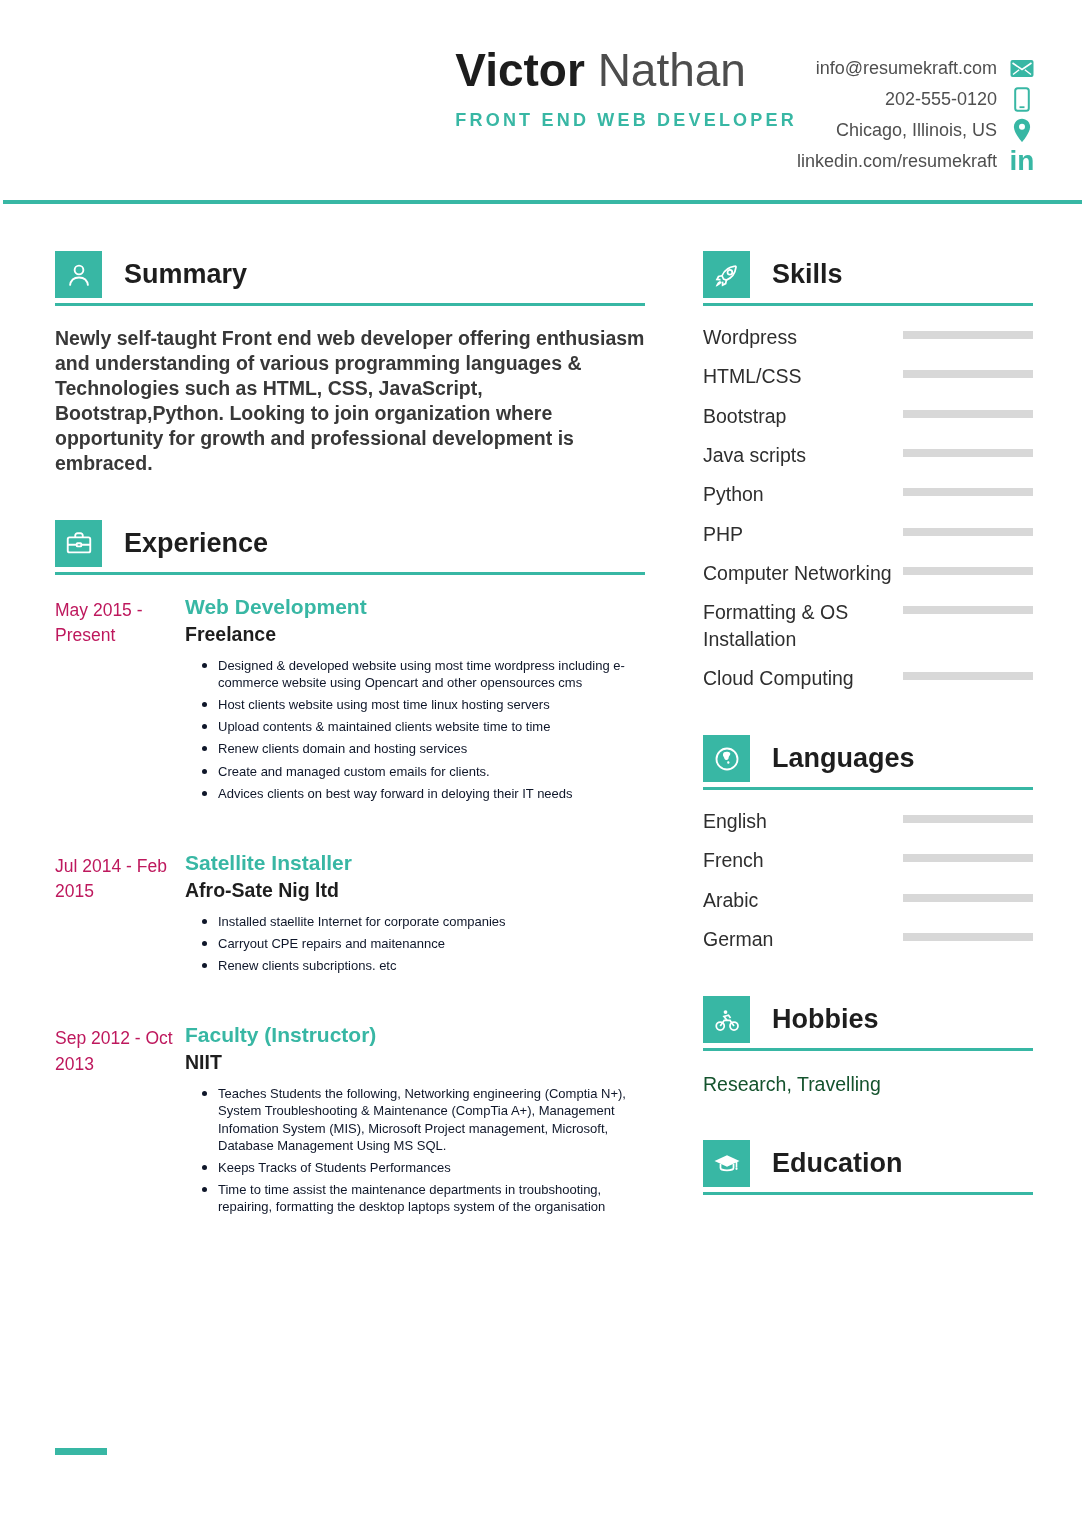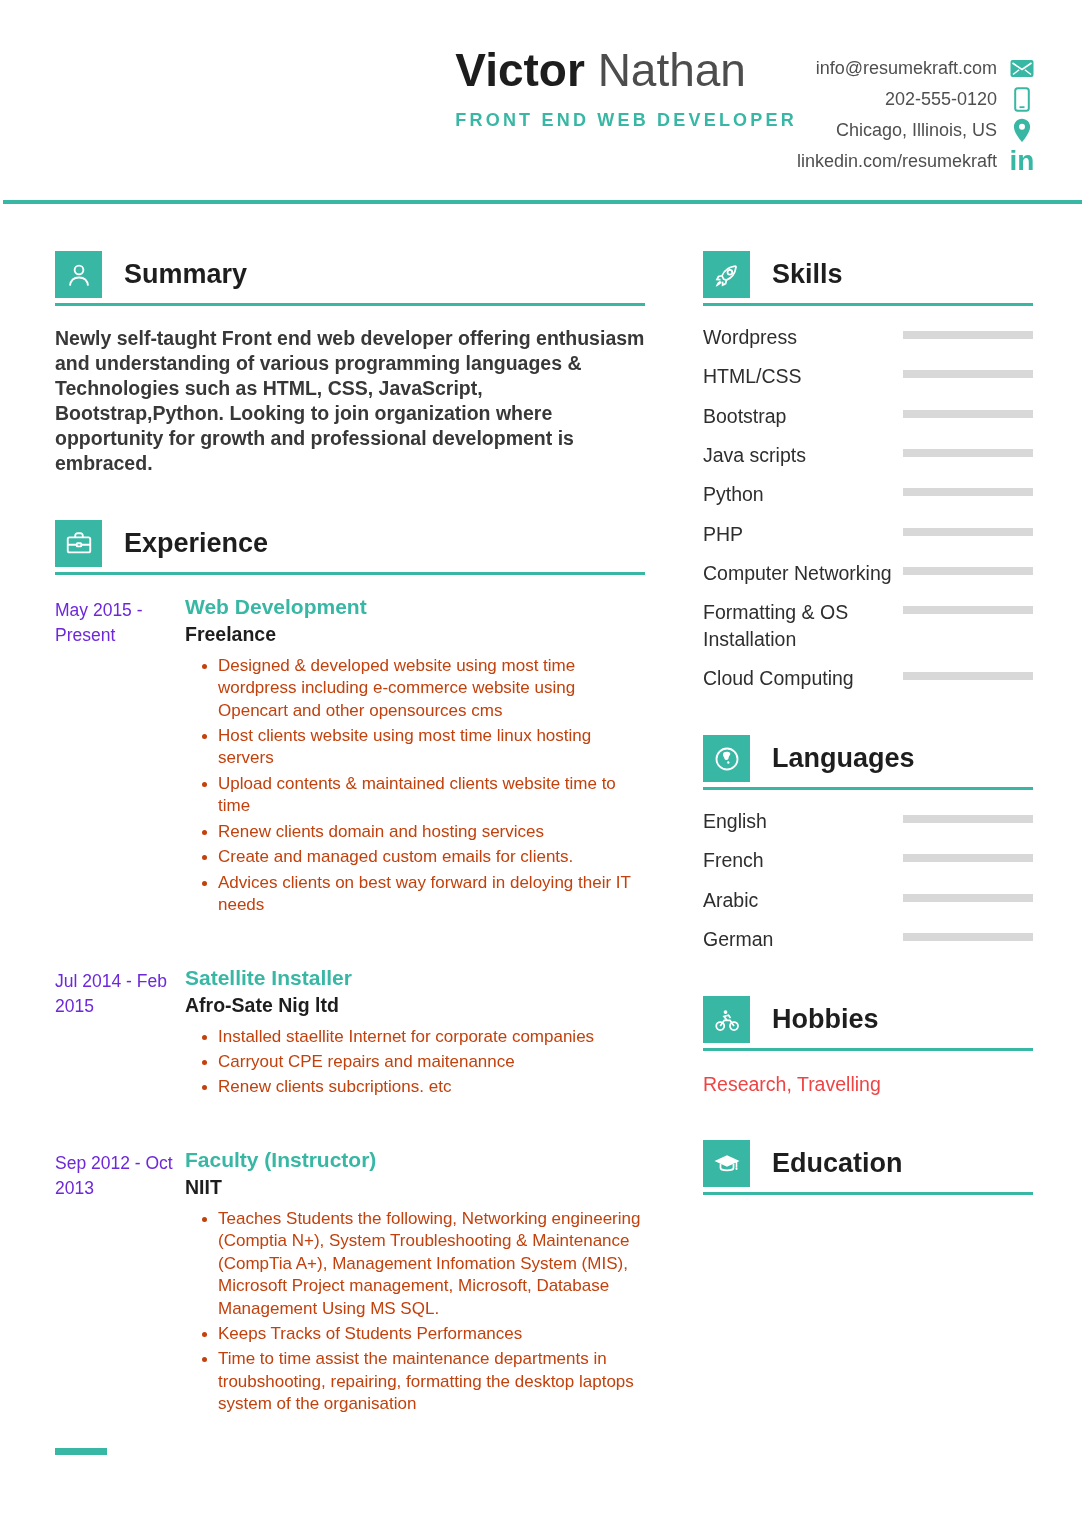--- a/index.html
+++ b/index.html
@@ -29,37 +29,37 @@
   .icon-box { width:47px; height:47px; flex:none; background:var(--accent); display:flex; align-items:center; justify-content:center; }
   .section-head h2 { font-size:27px; font-weight:bold; color:#1e1e1e; }
   .section-rule { height:3px; background:var(--accent); margin-top:5px; }
 
   
   .summary-text { margin-top:20px; font-size:19.5px; font-weight:bold; color:#383838; line-height:1.28; }
 
   
   .job { display:flex; margin-top:20px; margin-bottom:46px; }
   .job:last-of-type { margin-bottom:0; }
-  .job-dates { width:130px; flex:none; font-size:17.5px; color:#6d28d9; line-height:1.45; padding-top:3px; }
+  .job-dates { width:130px; flex:none; font-size:17.5px; color:#be185d; line-height:1.45; padding-top:3px; }
   .job-body { flex:1; }
   .job-role { color:var(--accent); font-size:21px; font-weight:bold; }
   .job-company { margin-top:4px; font-size:19.5px; font-weight:bold; color:#1e1e1e; }
   .job-body ul { margin-top:9px; padding-left:33px; }
-  .job-body li { font-size:17px; color:#c2410c; line-height:1.32; margin-bottom:3px; }
+  .job-body li { font-size:13px; color:#0f172a; line-height:1.32; margin-bottom:3px; }
   .job-body li::marker { font-size:15px; }
 
   
   .meter-list { margin-top:18px; }
   .meter-row { display:flex; justify-content:space-between; align-items:flex-start; margin-bottom:13px; }
   .meter-label { font-size:19.5px; color:#2e2e2e; line-height:1.35; width:192px; }
   .meter-track { width:130px; height:8px; flex:none; background:#d8d8d8; margin-top:7px; }
   .meter-fill { height:100%; background:var(--accent); }
 
   
-  .hobbies-text { margin-top:22px; font-size:19.5px; color:#ef4444; }
+  .hobbies-text { margin-top:22px; font-size:19.5px; color:#14532d; }
 
   
   .edu { display:flex; margin-top:22px; }
   .edu-main { flex:1; }
   .edu-degree { color:var(--accent); font-size:20.5px; font-weight:bold; }
   .edu-school { margin-top:4px; font-size:20.5px; font-weight:bold; color:#1a1a1a; line-height:1.25; width:200px; }
   .edu-dates { width:105px; flex:none; font-size:17.5px; color:#4f4f4f; line-height:1.45; padding-top:2px; }
 
   .footer-mark { position:absolute; left:55px; bottom:81px; width:52px; height:7px; background:var(--accent); }
 

